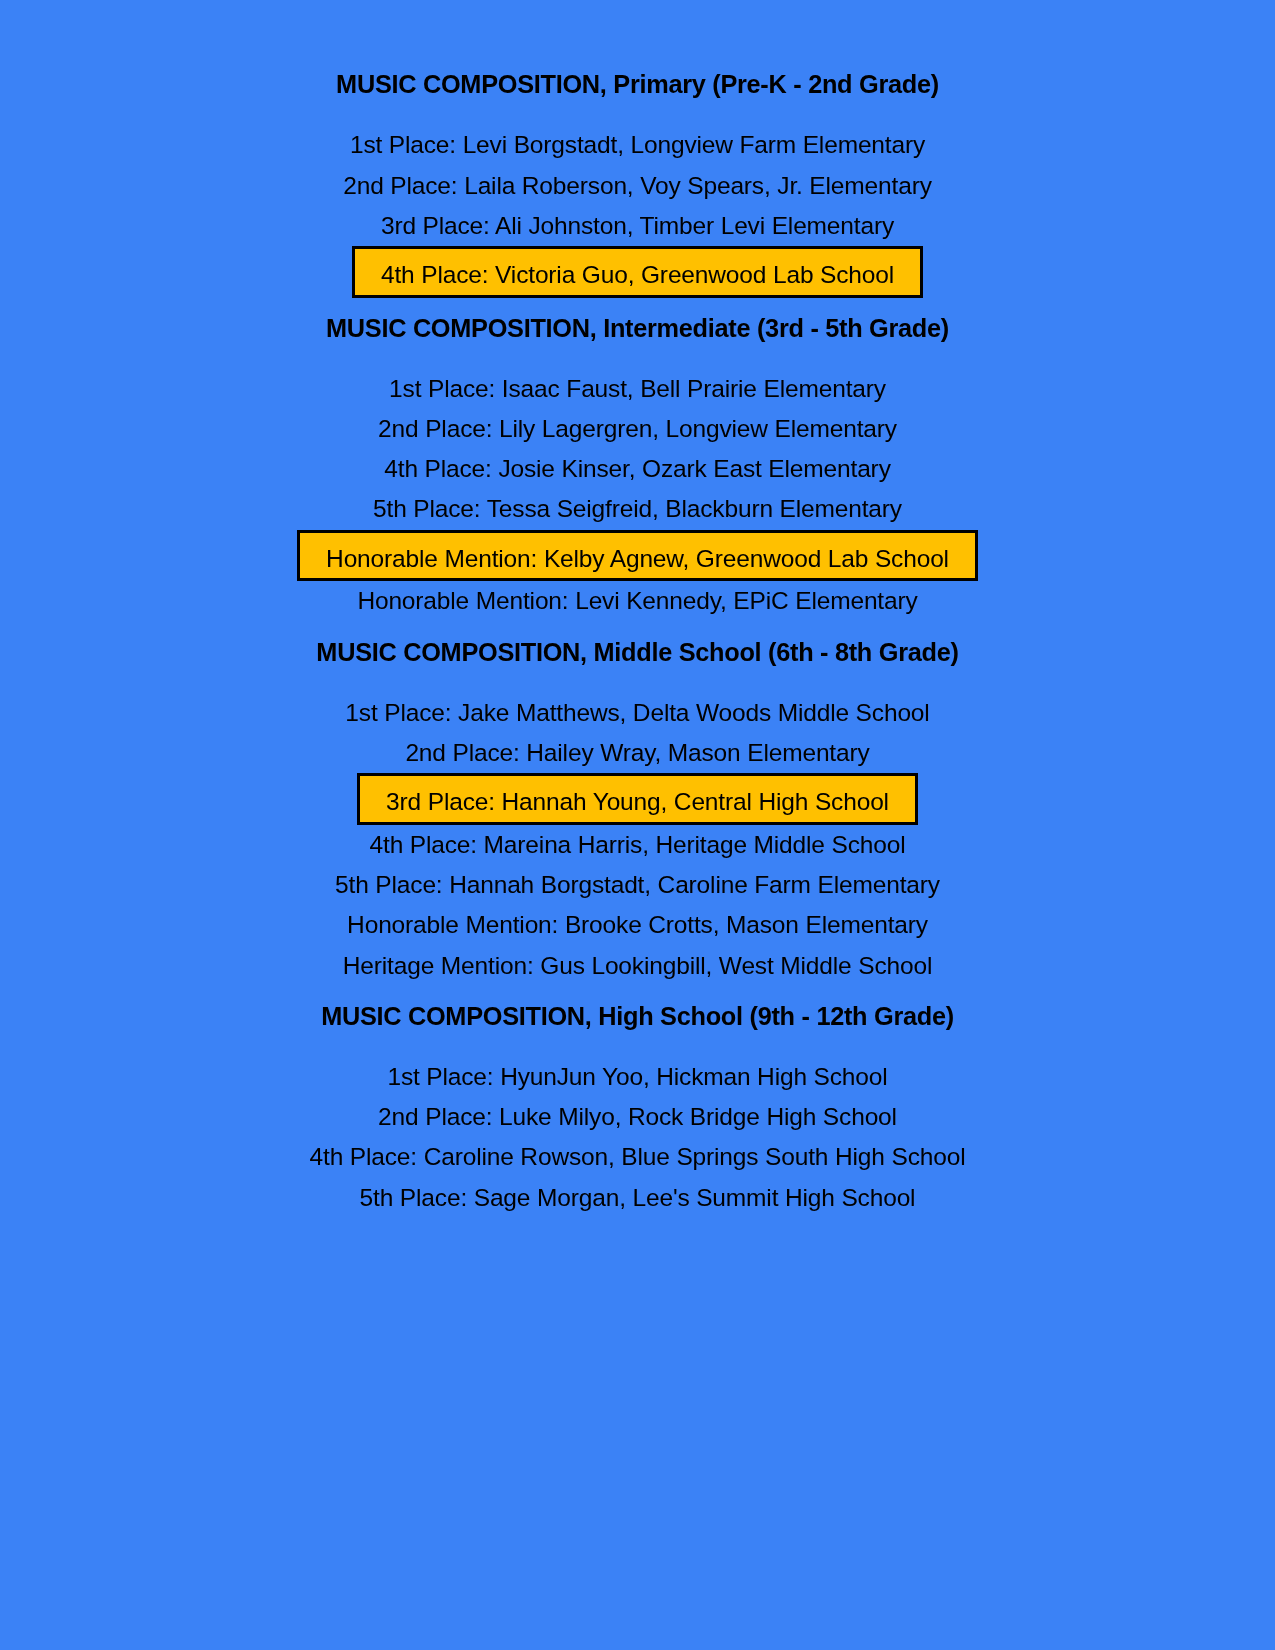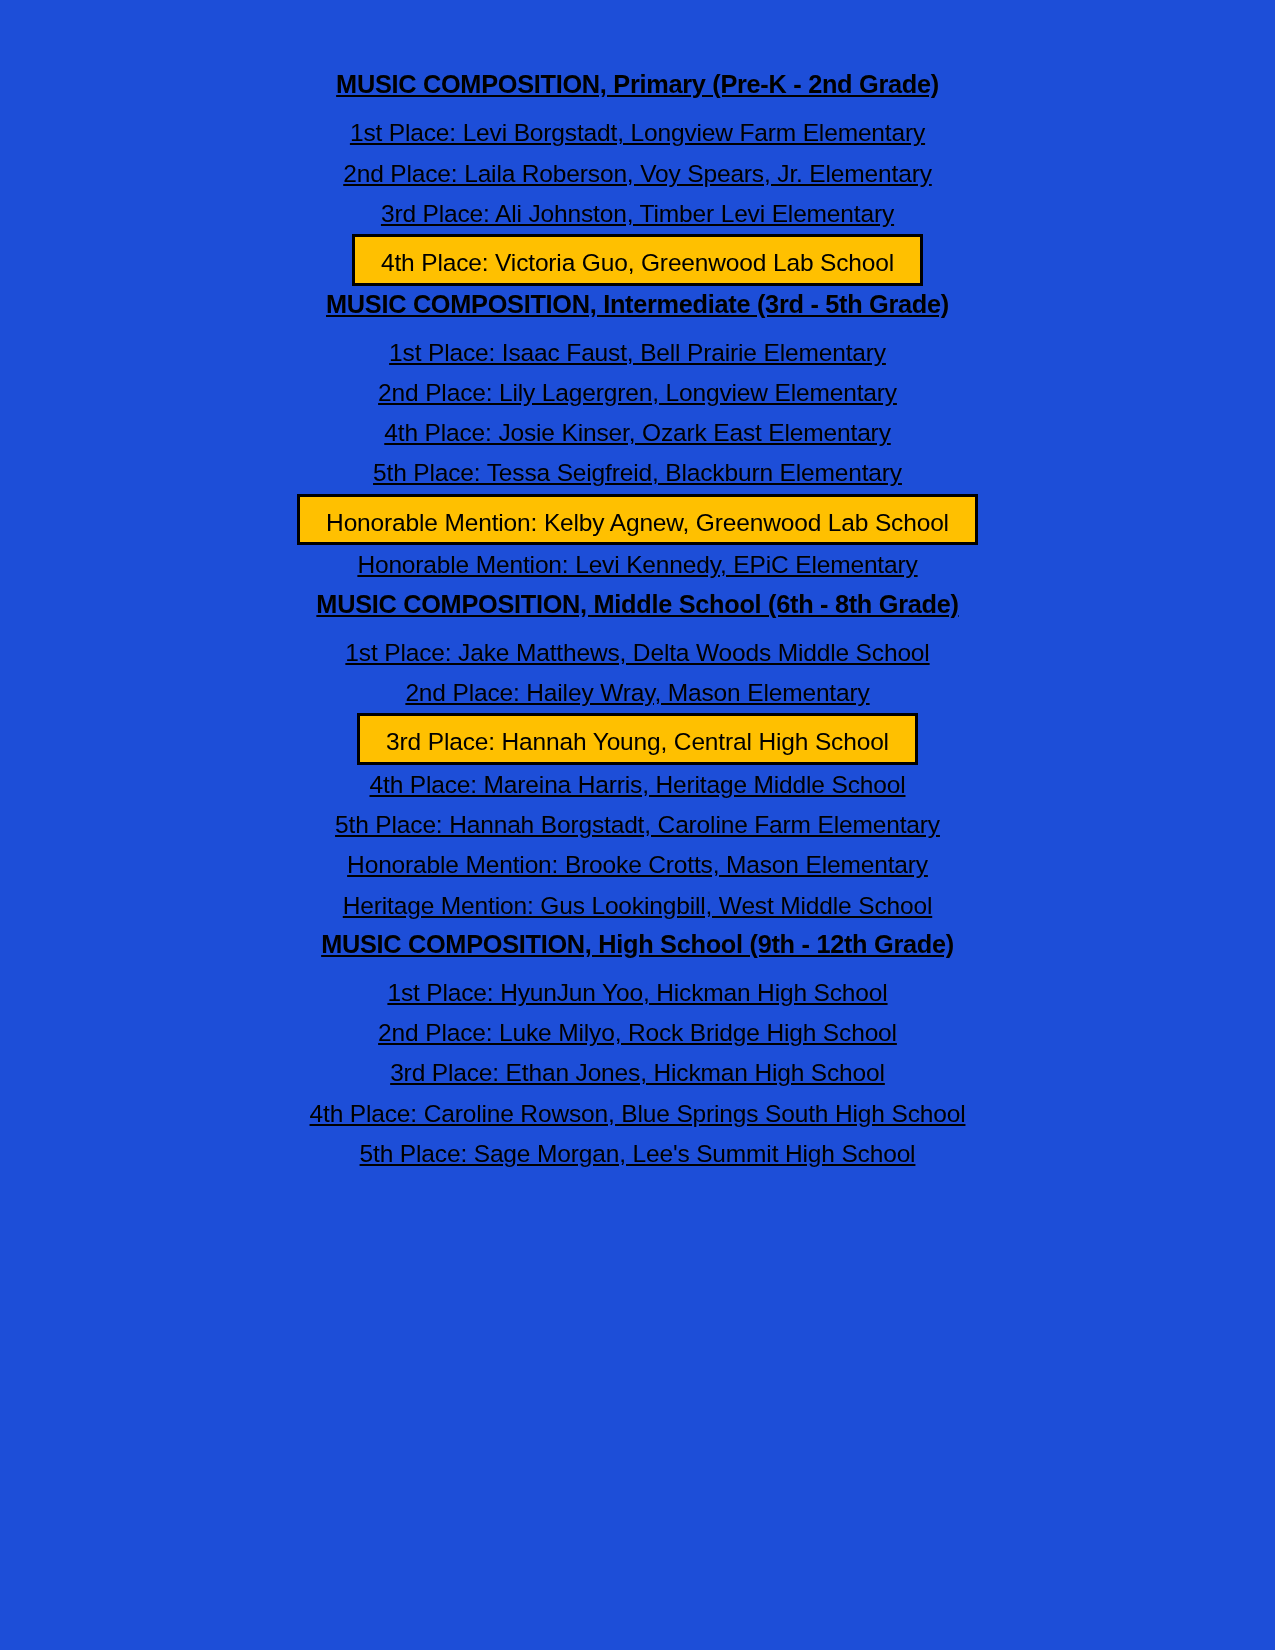--- a/index.html
+++ b/index.html
@@ -13,22 +13,21 @@
     font-family: "Liberation Sans", "DejaVu Sans", sans-serif;
     color: #000000;
     overflow: hidden;
   }
 
   .page {
     width: 1275px;
     height: 1650px;
     box-sizing: border-box;
     padding: 62px 150px 0 150px;
-    background: #1d4ed8;
-    text-decoration: underline;
+    background: #3b82f6;
   }
 
   .section {
     width: 100%;
   }
 
   .section-heading {
     text-align: center;
     font-weight: bold;
     font-size: 26.5px;
@@ -39,21 +38,21 @@
     white-space: nowrap;
     transform: scaleX(0.955);
     transform-origin: center center;
   }
 
   .section-heading.tight {
     padding-top: 2px;
   }
 
   .entries {
-    margin: 0;
+    margin: 12px;
     padding: 0;
     list-style: none;
   }
 
   .entry {
     text-align: center;
     font-size: 24.5px;
     line-height: 1.64;
     margin: 0;
     padding: 0;
@@ -114,19 +113,18 @@
           <li class="entry">5th Place: Hannah Borgstadt, Caroline Farm Elementary</li>
           <li class="entry">Honorable Mention: Brooke Crotts, Mason Elementary</li>
           <li class="entry">Heritage Mention: Gus Lookingbill, West Middle School</li>
         </ul>
       </div>
       <div class="section">
         <div class="section-heading tight">MUSIC COMPOSITION, High School (9th - 12th Grade)</div>
         <ul class="entries">
           <li class="entry first-of-block">1st Place: HyunJun Yoo, Hickman High School</li>
           <li class="entry">2nd Place: Luke Milyo, Rock Bridge High School</li>
-          <li class="entry">3rd Place: Ethan Jones, Hickman High School</li>
           <li class="entry">4th Place: Caroline Rowson, Blue Springs South High School</li>
           <li class="entry">5th Place: Sage Morgan, Lee's Summit High School</li>
         </ul>
       </div>
     </div>
 </div>
 
 </body></html>

